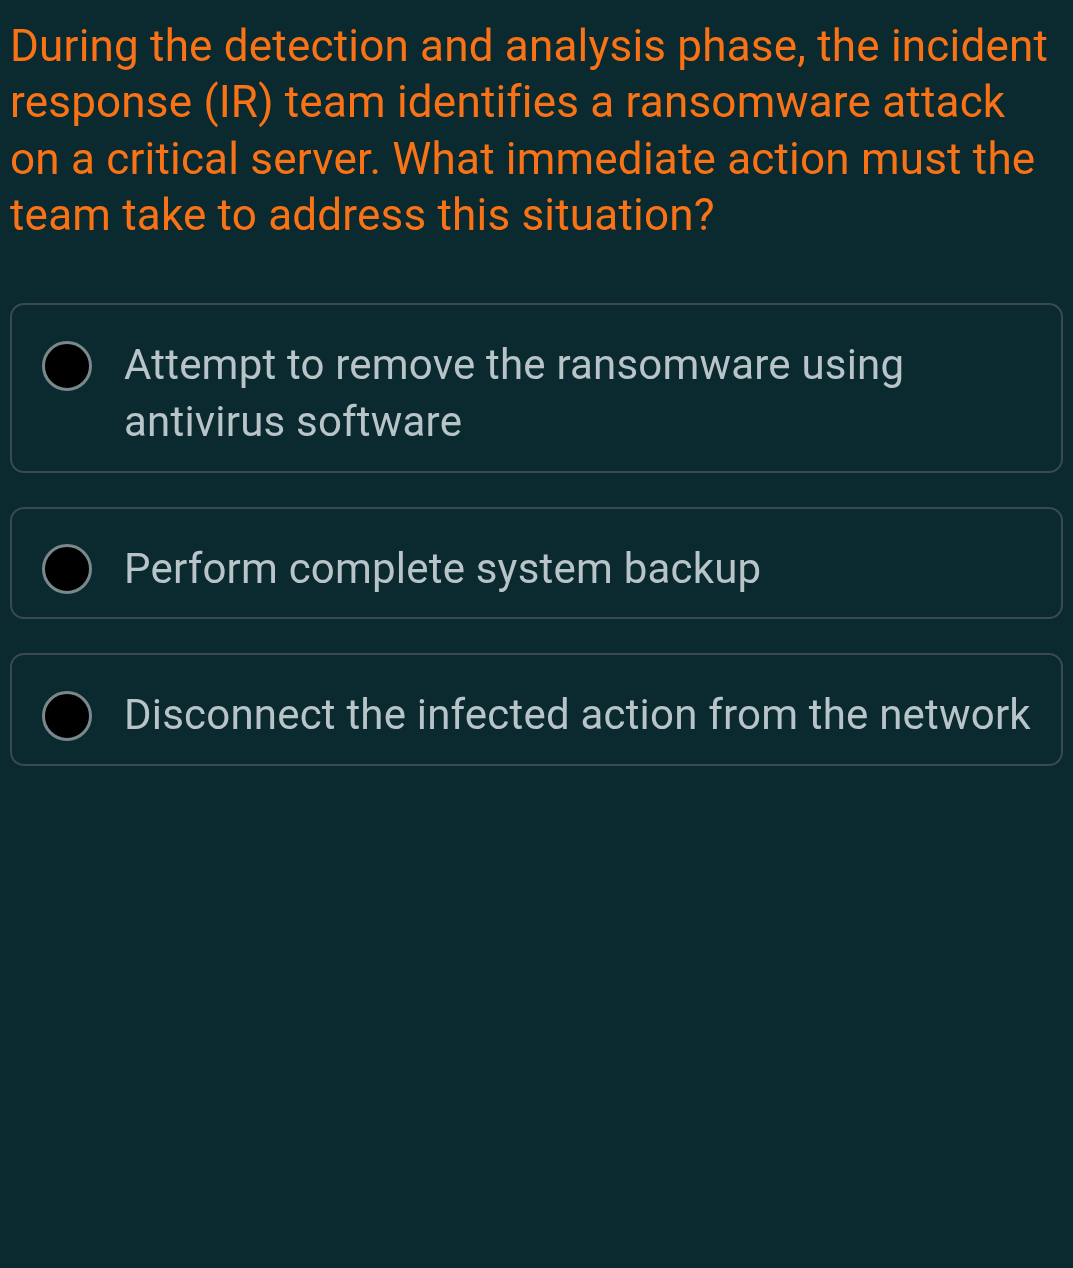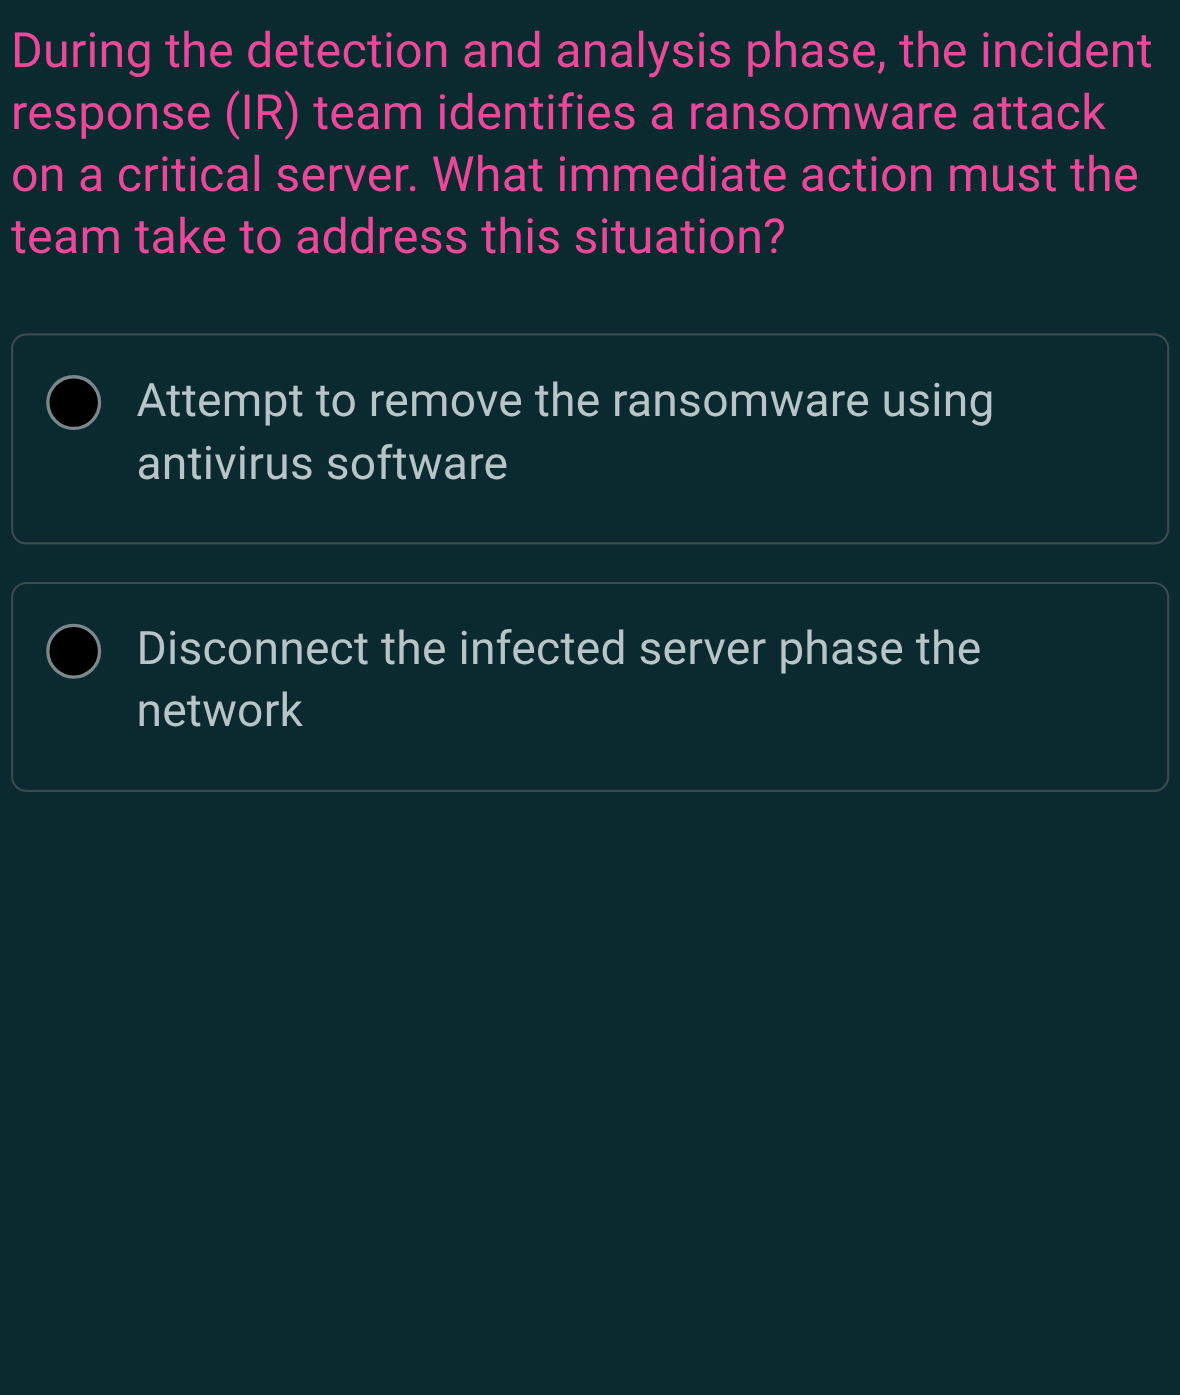--- a/index.html
+++ b/index.html
@@ -11,34 +11,34 @@
       background-color: #0a2a2f;
       font-family: -apple-system, BlinkMacSystemFont, "Segoe UI", Roboto, Helvetica, Arial, sans-serif;
       width: 1073px;
       height: 1268px;
       padding: 18px 10px 0 10px;
       color: #c8d0d4;
     }
     .question-text {
       font-size: 44px;
       line-height: 1.28;
-      color: #ec4899;
+      color: #f97316;
       margin-bottom: 60px;
       font-weight: 400;
       letter-spacing: 0.2px;
     }
     .options-container {
       display: flex;
       flex-direction: column;
       gap: 34px;
     }
     .option {
       border: 2px solid #3a4a4f;
       border-radius: 14px;
-      padding: 32px 28px 42px 30px;
+      padding: 32px 28px 20px 30px;
       display: flex;
       align-items: flex-start;
       gap: 32px;
       cursor: pointer;
       background-color: transparent;
     }
     .radio-outer {
       width: 50px;
       height: 50px;
       min-width: 50px;
@@ -69,20 +69,24 @@
 
 <div class="question-text">During the detection and analysis phase, the incident response (IR) team identifies a ransomware attack on a critical server. What immediate action must the team take to address this situation?</div>
 
 <div class="options-container">
 
   <div class="option">
     <div class="radio-outer"></div>
     <div class="option-text">Attempt to remove the ransomware using antivirus software</div>
   </div>
 
+  <div class="option option-single">
+    <div class="radio-outer"></div>
+    <div class="option-text">Perform complete system backup</div>
+  </div>
 
   <div class="option">
     <div class="radio-outer"></div>
-    <div class="option-text">Disconnect the infected server phase the network</div>
+    <div class="option-text">Disconnect the infected action from the network</div>
   </div>
 
 
 </div>
 
 </body></html>

